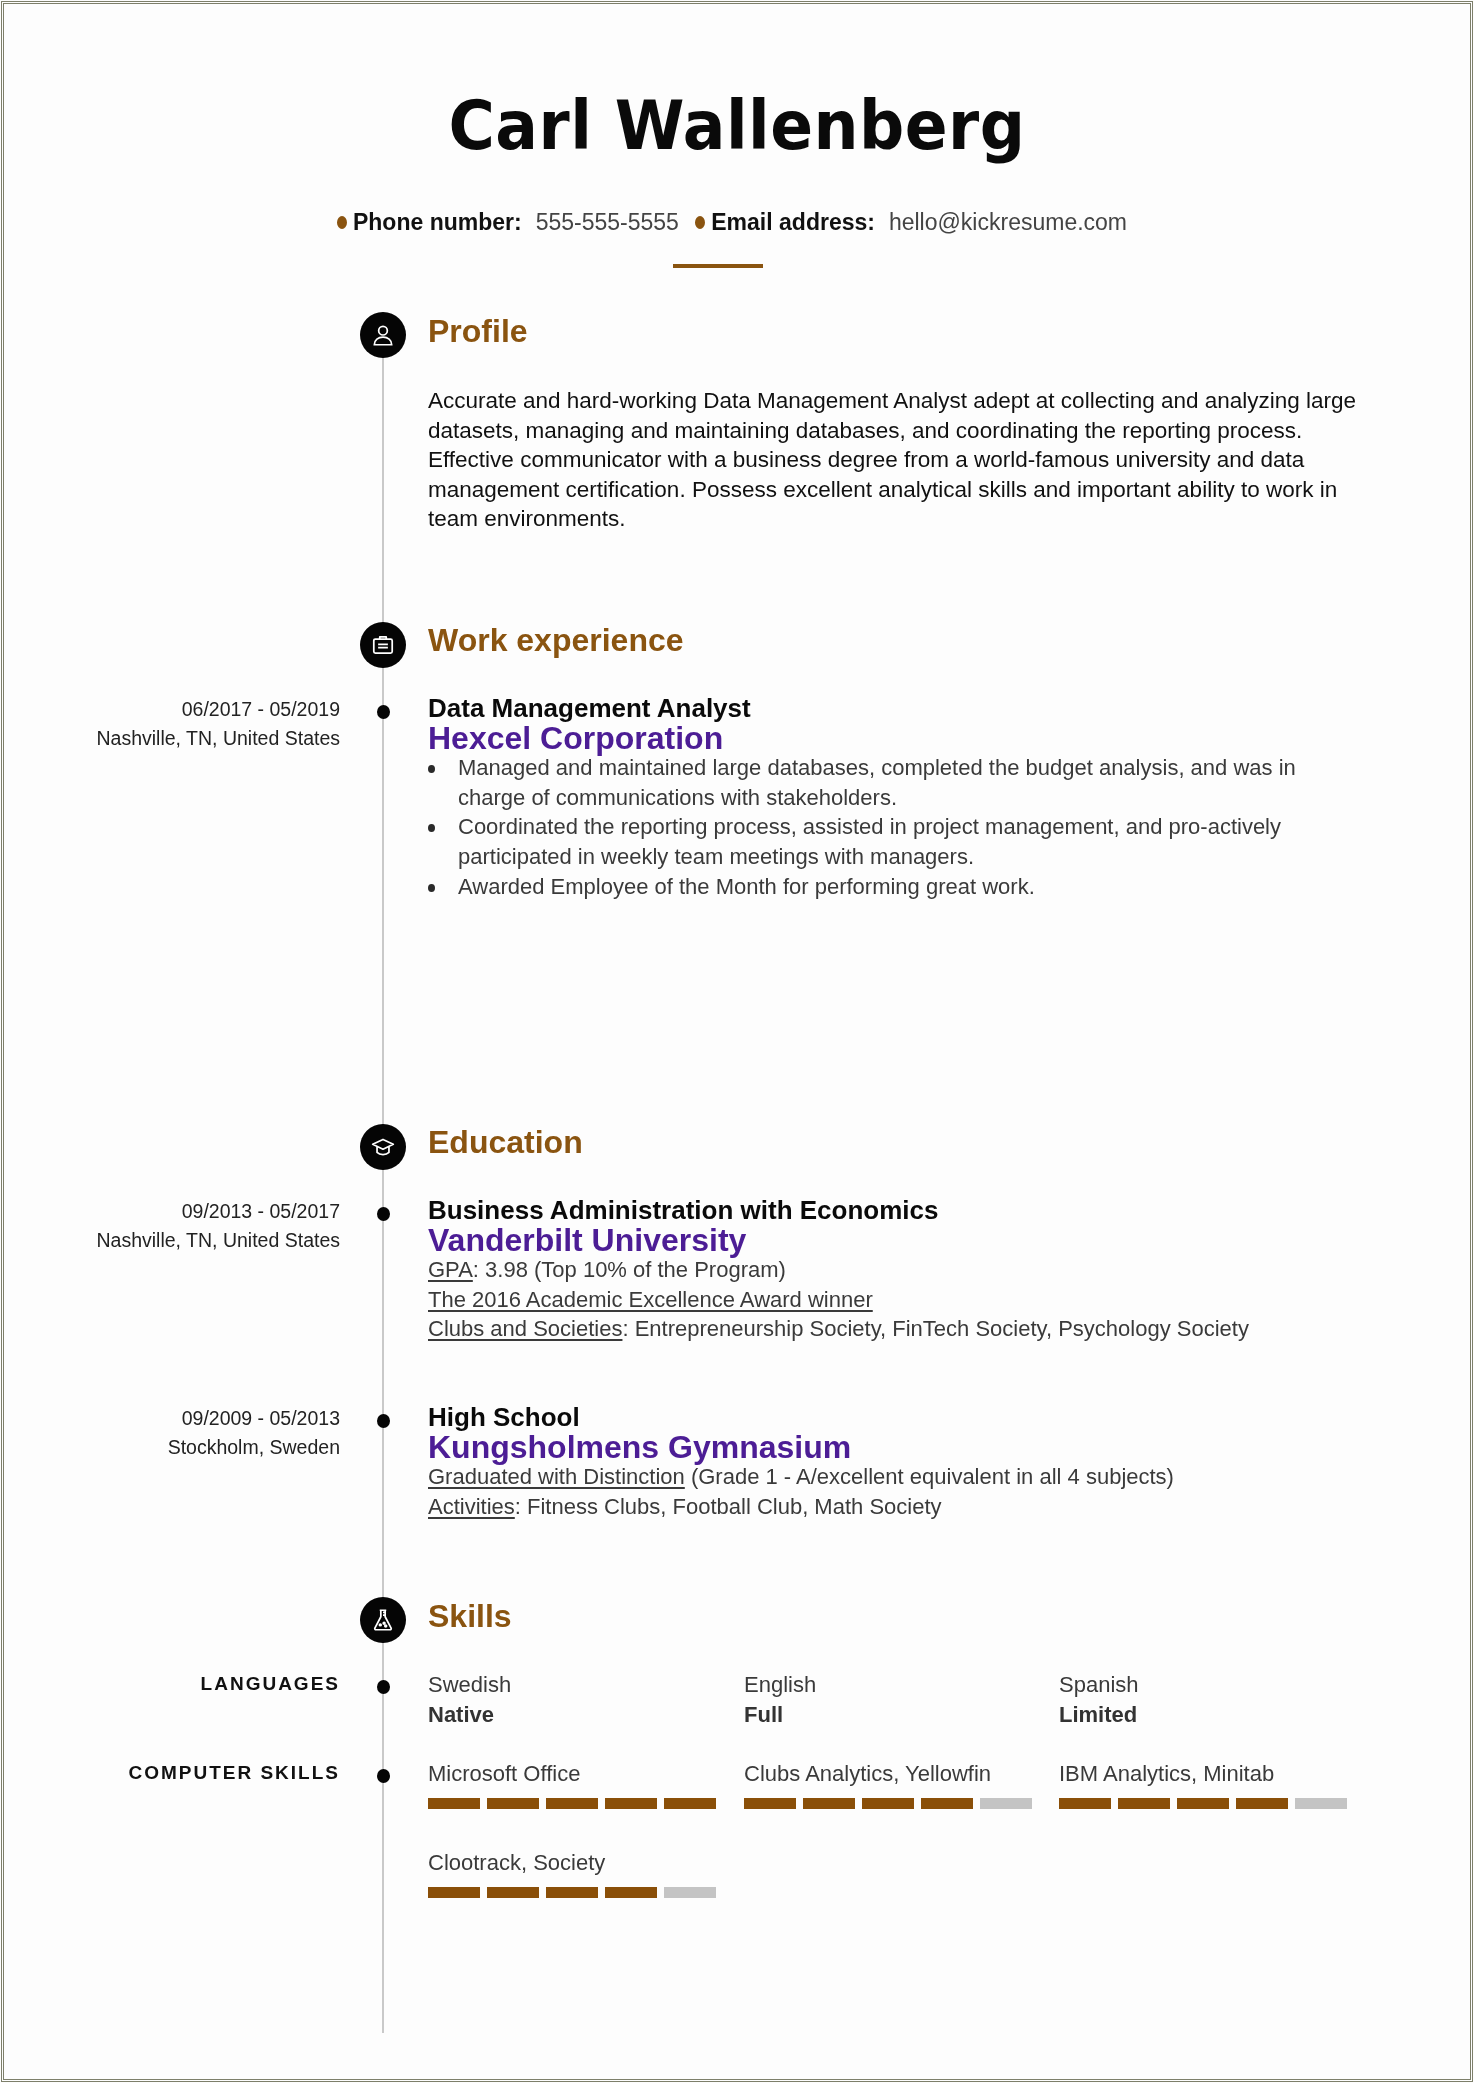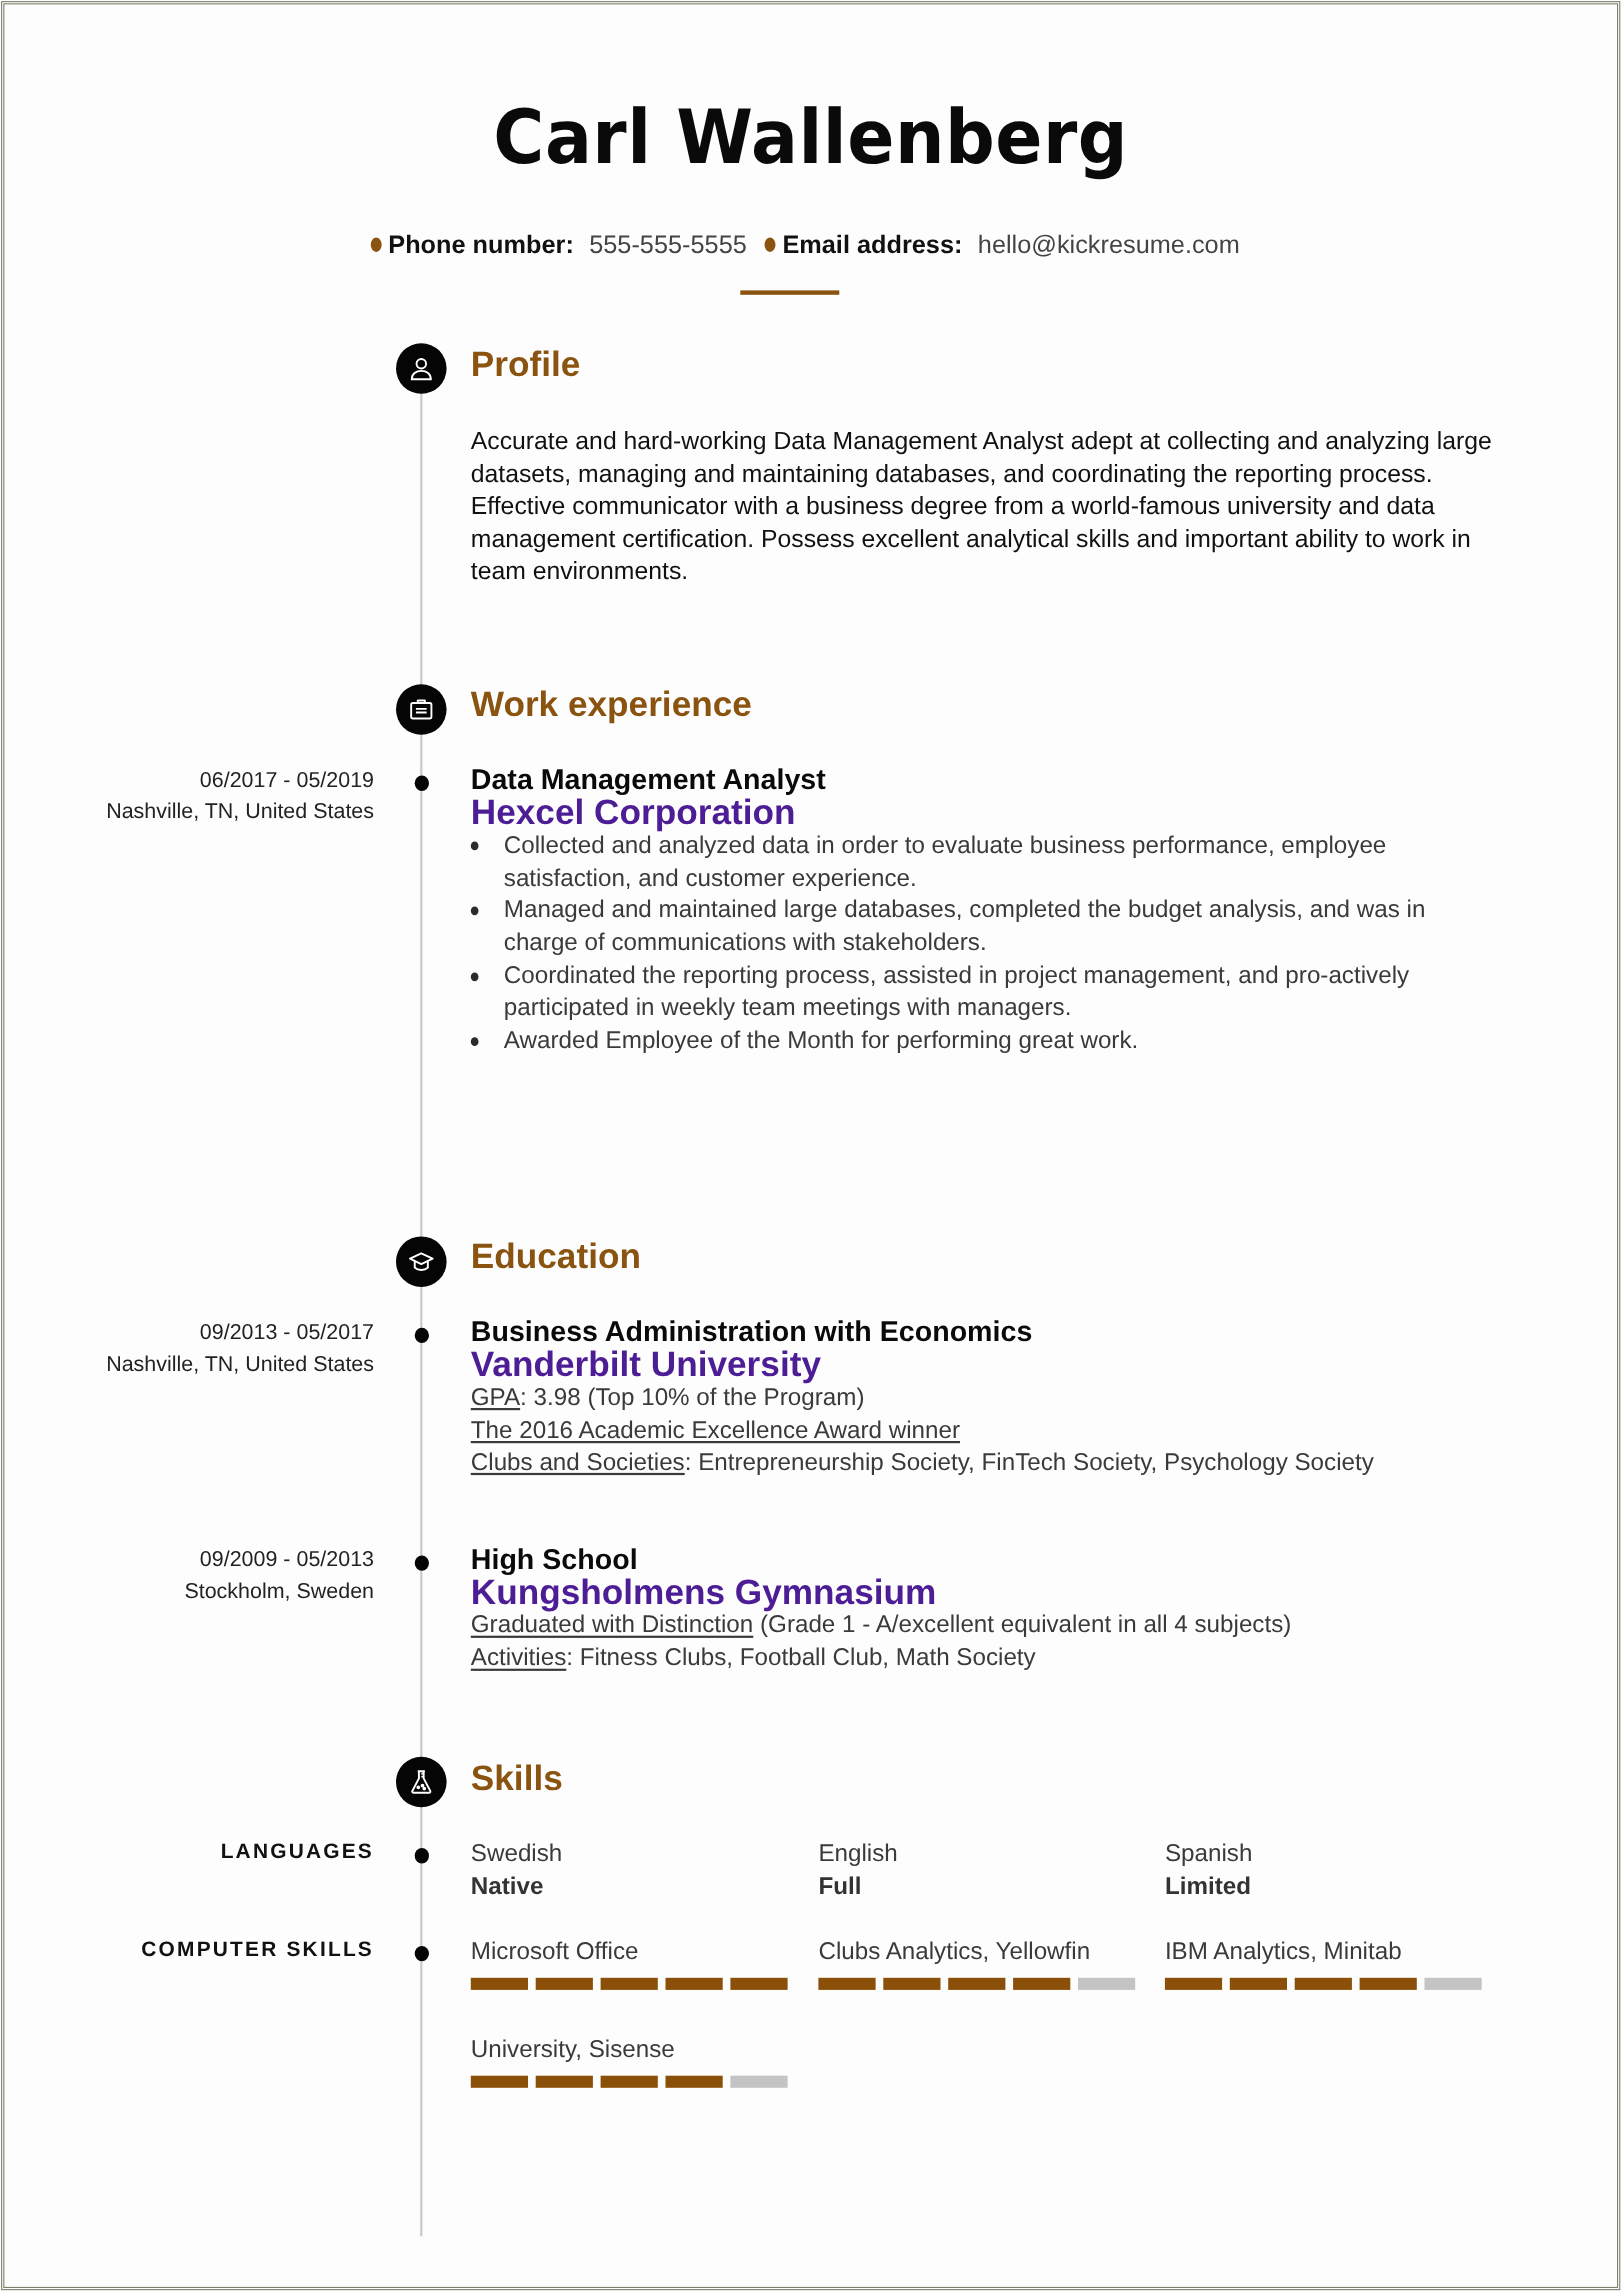--- a/index.html
+++ b/index.html
@@ -130,21 +130,20 @@
 
 <div class="left-meta" style="top:695px;">
   <div>06/2017 - 05/2019</div>
   <div>Nashville, TN, United States</div>
 </div>
 <div class="node" style="top:705px;"></div>
 <div class="entry" style="top:694px;">
   <div class="title">Data Management Analyst</div>
   <div class="org">Hexcel Corporation</div>
   <ul>
-    <li>Collected and analyzed data in order to evaluate business performance, employee satisfaction, and customer experience.</li>
     <li>Managed and maintained large databases, completed the budget analysis, and was in charge of communications with stakeholders.</li>
     <li>Coordinated the reporting process, assisted in project management, and pro-actively participated in weekly team meetings with managers.</li>
     <li>Awarded Employee of the Month for performing great work.</li>
   </ul>
 </div>
 
 <div class="sec-icon" style="top:1124px;">
   <svg viewBox="0 0 24 24" fill="none" stroke="#fff" stroke-width="1.6" stroke-linejoin="round">
     <path d="M2.5 9.5L12 5l9.5 4.5L12 14z"></path>
     <path d="M6.5 11.5v5.5c1.5 1.5 3.5 2 5.5 2s4-.5 5.5-2v-5.5"></path>
@@ -229,21 +228,21 @@
   <div>IBM Analytics, Minitab</div>
   <div class="bar">
       <span class="seg on"></span>
       <span class="seg on"></span>
       <span class="seg on"></span>
       <span class="seg on"></span>
       <span class="seg"></span>
     </div>
 </div>
 <div class="skill-col" style="top:1848px; left:428px;">
-  <div>University, Sisense</div>
+  <div>Clootrack, Society</div>
   <div class="bar">
       <span class="seg on"></span>
       <span class="seg on"></span>
       <span class="seg on"></span>
       <span class="seg on"></span>
       <span class="seg"></span>
     </div>
 </div>
 
 </body></html>

